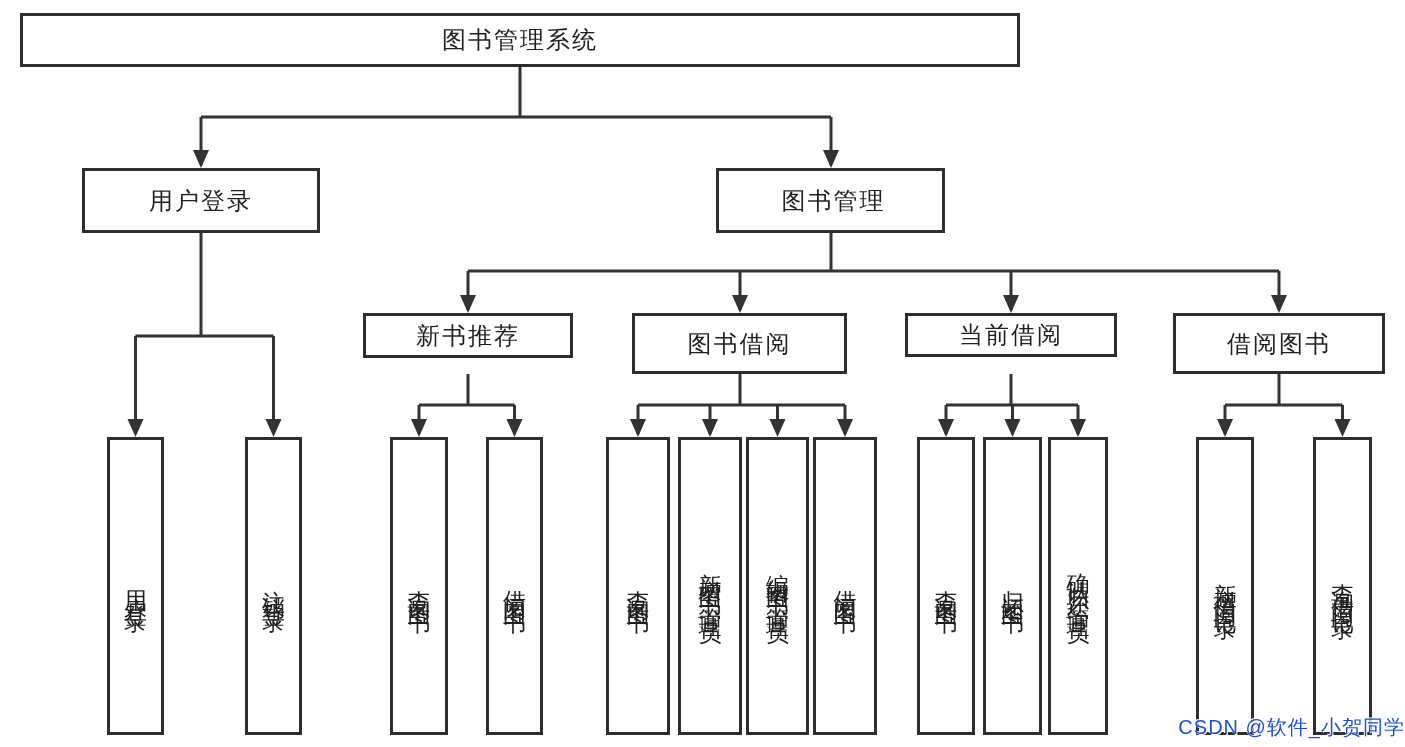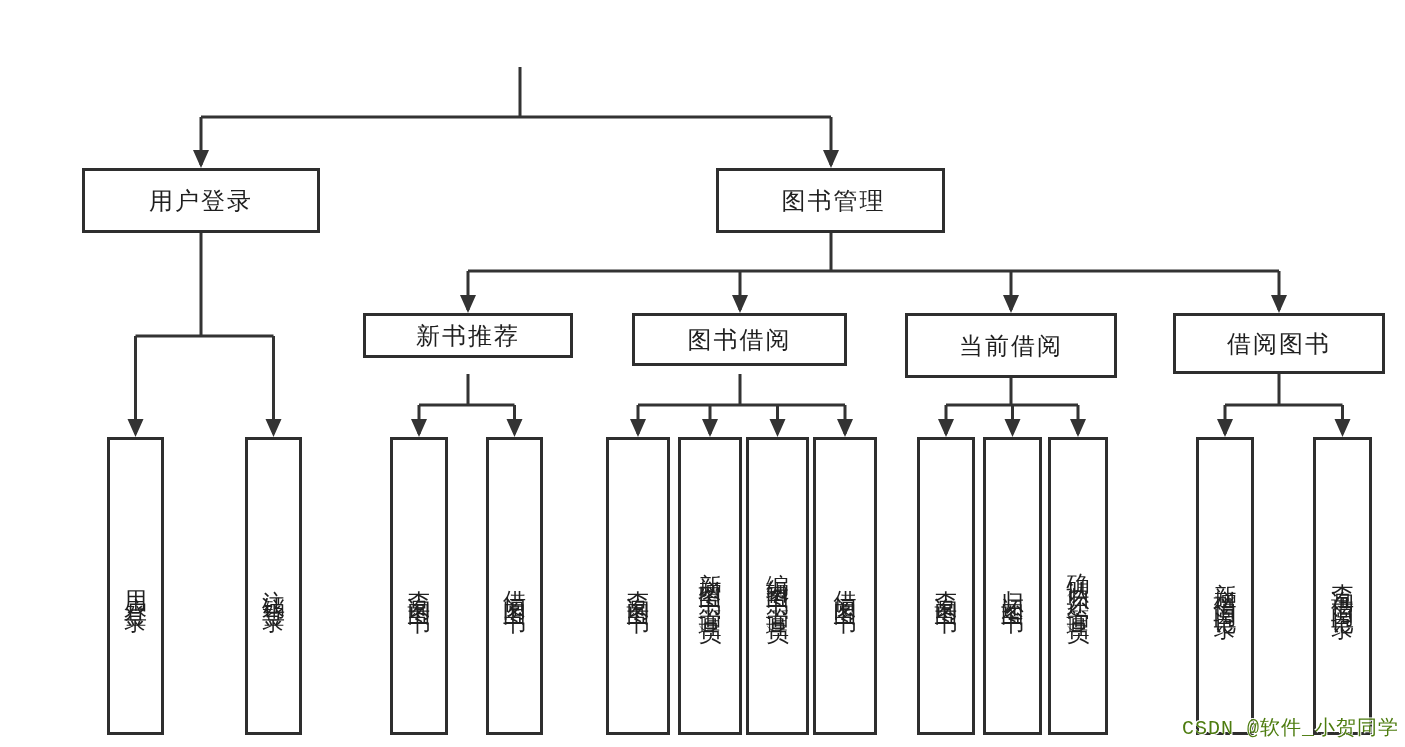--- a/index.html
+++ b/index.html
@@ -40,28 +40,28 @@
   .v-node .v-text {
     writing-mode: vertical-rl;
     text-orientation: mixed;
     letter-spacing: 7px;
     line-height: 1;
     white-space: nowrap;
   }
 
   .watermark {
     position: absolute;
-    right: 6px;
+    right: 0;
     bottom: 6px;
     font-size: 20px;
-    color: #4d7c0f;
+    color: #1d4ed8;
     letter-spacing: 1px;
     z-index: 3;
     text-shadow: 1px 1px 0 #ffffff, -1px -1px 0 #ffffff;
-    font-family: Liberation Mono, monospace;
+    font-family: Liberation Sans, sans-serif;
   }
 </style>
 </head>
 <body>
 
 <div class="stage">
 
   <svg class="connectors" viewBox="0 0 1405 747" xmlns="http://www.w3.org/2000/svg">
 
     <path fill="none" stroke="#333333" stroke-width="3" d="
@@ -114,27 +114,28 @@
       M710 437 l-8 -18 h16 z
       M777.5 437 l-8 -18 h16 z
       M845 437 l-8 -18 h16 z
       M946 437 l-8 -18 h16 z
       M1012.5 437 l-8 -18 h16 z
       M1078 437 l-8 -18 h16 z
       M1225 437 l-8 -18 h16 z
       M1342.5 437 l-8 -18 h16 z"></path>
   </svg>
 
+  <div class="node root-node" style="left:20px; top:13px; width:1000px; height:54px;">图书管理系统</div>
 
   <div class="node h-node" style="left:82px; top:168px; width:238px; height:65px;">用户登录</div>
   <div class="node h-node" style="left:716px; top:168px; width:229px; height:65px;padding-left:6px;">图书管理</div>
 
   <div class="node h-node" style="left:363px; top:313px; width:210px; height:45px;">新书推荐</div>
-  <div class="node h-node" style="left:632px; top:313px; width:215px; height:53px;">图书借阅</div>
-  <div class="node h-node" style="left:905px; top:313px; width:212px; height:65px;">当前借阅</div>
+  <div class="node h-node" style="left:632px; top:313px; width:215px; height:61px;">图书借阅</div>
+  <div class="node h-node" style="left:905px; top:313px; width:212px; height:44px;">当前借阅</div>
   <div class="node h-node" style="left:1173px; top:313px; width:212px; height:61px;">借阅图书</div>
 
   <div class="node v-node" style="left:107px; top:437px; width:57px; height:298px;">
     <span class="v-text">用户登录</span>
   </div>
   <div class="node v-node" style="left:245px; top:437px; width:57px; height:298px;">
     <span class="v-text">注销登录</span>
   </div>
 
   <div class="node v-node" style="left:390px; top:437px; width:58px; height:298px;">

